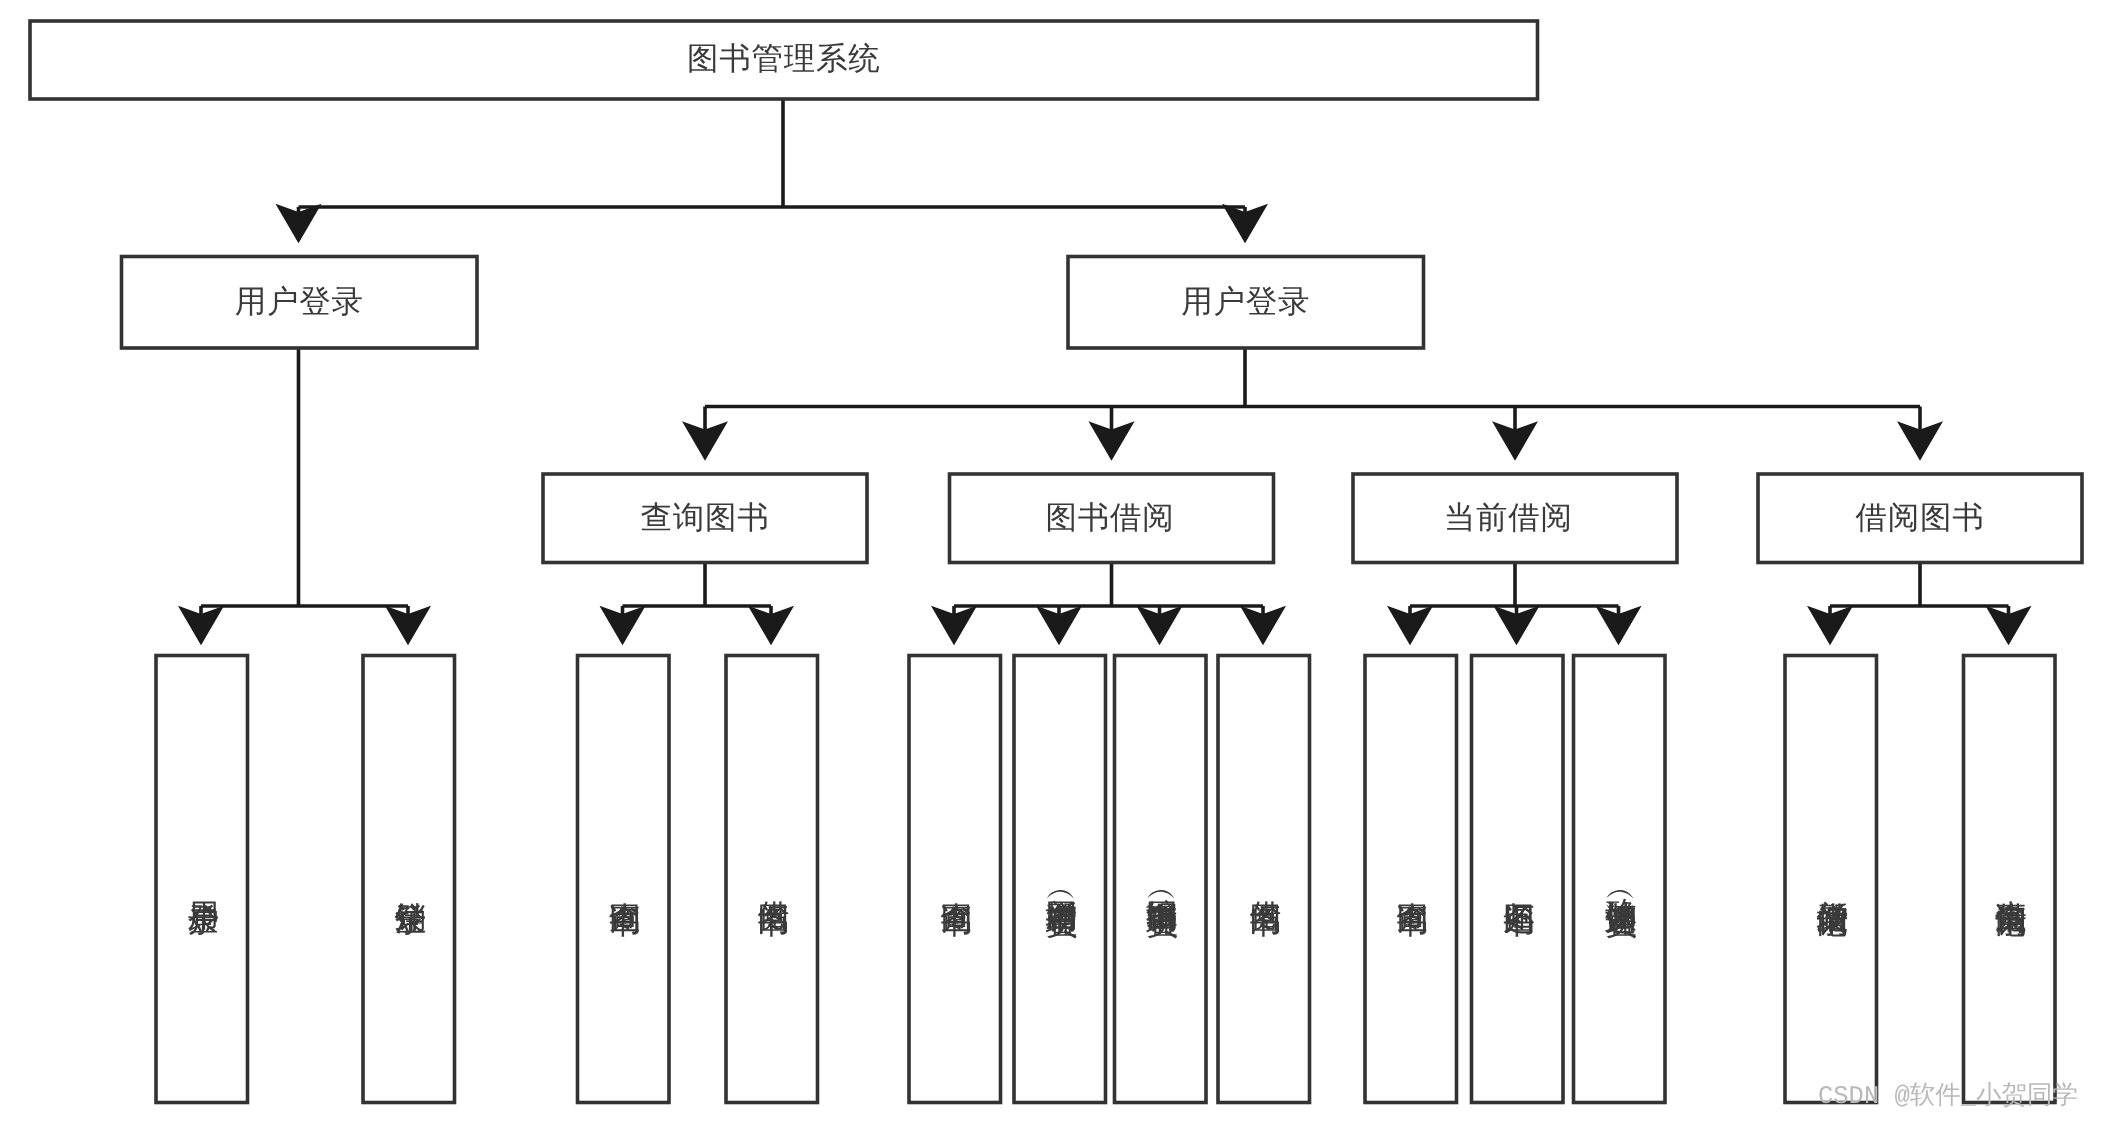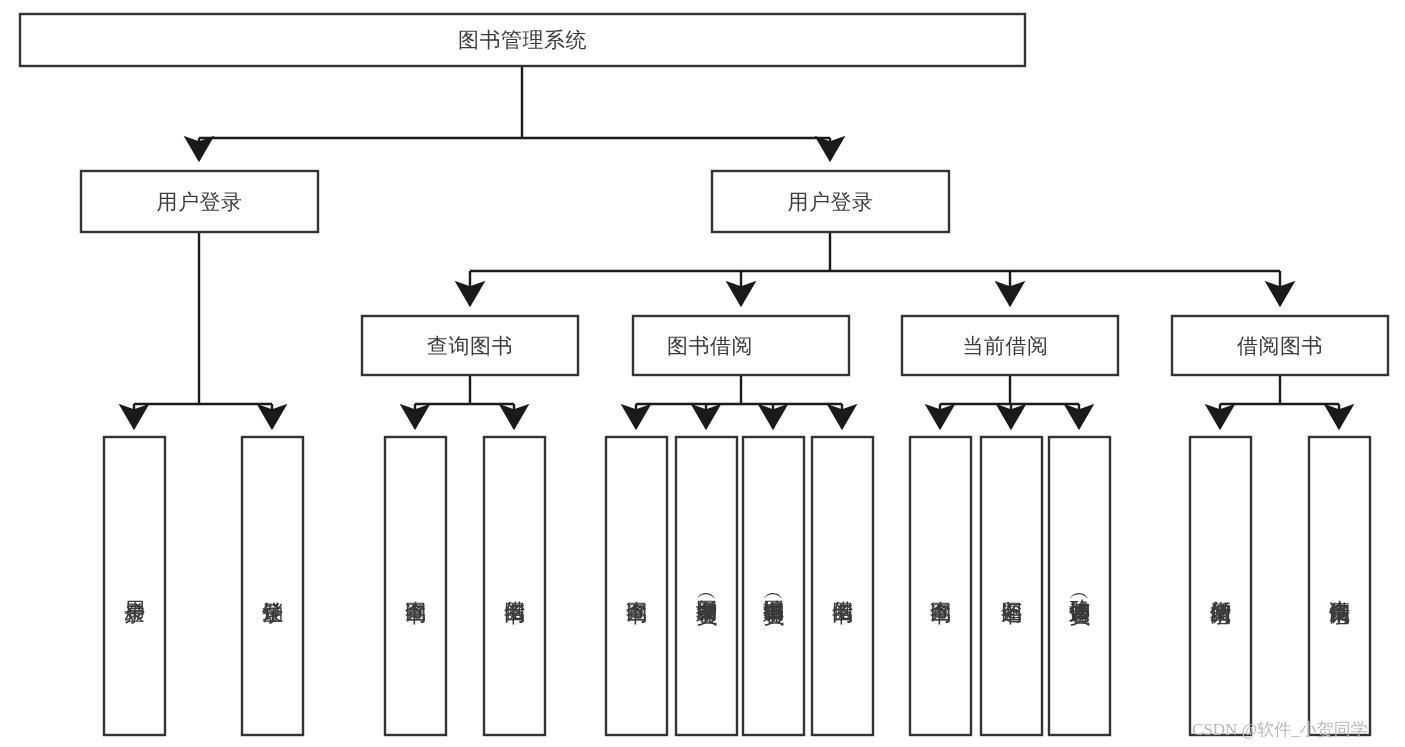--- a/index.html
+++ b/index.html
@@ -56,22 +56,23 @@
     writing-mode: vertical-rl;
     text-orientation: upright;
     font-size: 21px;
     line-height: 1.25;
     letter-spacing: 1px;
   }
   .watermark {
     position: absolute;
     font-size: 17px;
     color: #b9b9b9;
-    font-family: Liberation Serif, serif;
+    font-family: Liberation Mono, monospace;
     white-space: nowrap;
+    padding-left: 20px;
   }
 </style>
 </head>
 <body>
 
 <div id="stage">
 
   <svg id="diagram-svg" viewBox="0 0 1405 747" xmlns="http://www.w3.org/2000/svg">
     <defs>
       <marker id="arrow" viewBox="0 0 12 14" refX="11" refY="7" markerWidth="11" markerHeight="13" orient="auto-start-reverse">
@@ -144,21 +145,21 @@
         <rect x="1190" y="437" width="61" height="298" class="node-box"></rect>
         <rect x="1309" y="437" width="61" height="298" class="node-box"></rect>
       </g>
   </svg>
 
   <div id="label-layer">
       <div class="node-label horiz" style="left: 20px; top: 14px; width: 1005px; height: 52px;">图书管理系统</div>
       <div class="node-label horiz" style="left: 81px; top: 171px; width: 237px; height: 61px;">用户登录</div>
       <div class="node-label horiz" style="left: 712px; top: 171px; width: 237px; height: 61px;">用户登录</div>
       <div class="node-label horiz" style="left: 362px; top: 316px; width: 216px; height: 59px;">查询图书</div>
-      <div class="node-label horiz" style="left: 602px; top: 316px; width: 216px; height: 59px;">图书借阅</div>
+      <div class="node-label horiz" style="left: 632px; top: 316px; width: 216px; height: 59px;">图书借阅</div>
       <div class="node-label horiz" style="left: 902px; top: 316px; width: 207px; height: 59px;">当前借阅</div>
       <div class="node-label horiz" style="left: 1172px; top: 316px; width: 216px; height: 59px;">借阅图书</div>
       <div class="node-label vert" style="left: 104px; top: 437px; width: 61px; height: 298px;">用户登录</div>
       <div class="node-label vert" style="left: 242px; top: 437px; width: 61px; height: 298px;">注销登录</div>
       <div class="node-label vert" style="left: 385px; top: 437px; width: 61px; height: 298px;">查询图书</div>
       <div class="node-label vert" style="left: 484px; top: 437px; width: 61px; height: 298px;">借阅图书</div>
       <div class="node-label vert" style="left: 606px; top: 437px; width: 61px; height: 298px;">查询图书</div>
       <div class="node-label vert" style="left: 676px; top: 437px; width: 61px; height: 298px;">新增图书（管理员）</div>
       <div class="node-label vert" style="left: 743px; top: 437px; width: 61px; height: 298px;">编辑图书（管理员）</div>
       <div class="node-label vert" style="left: 812px; top: 437px; width: 61px; height: 298px;">借阅图书</div>

